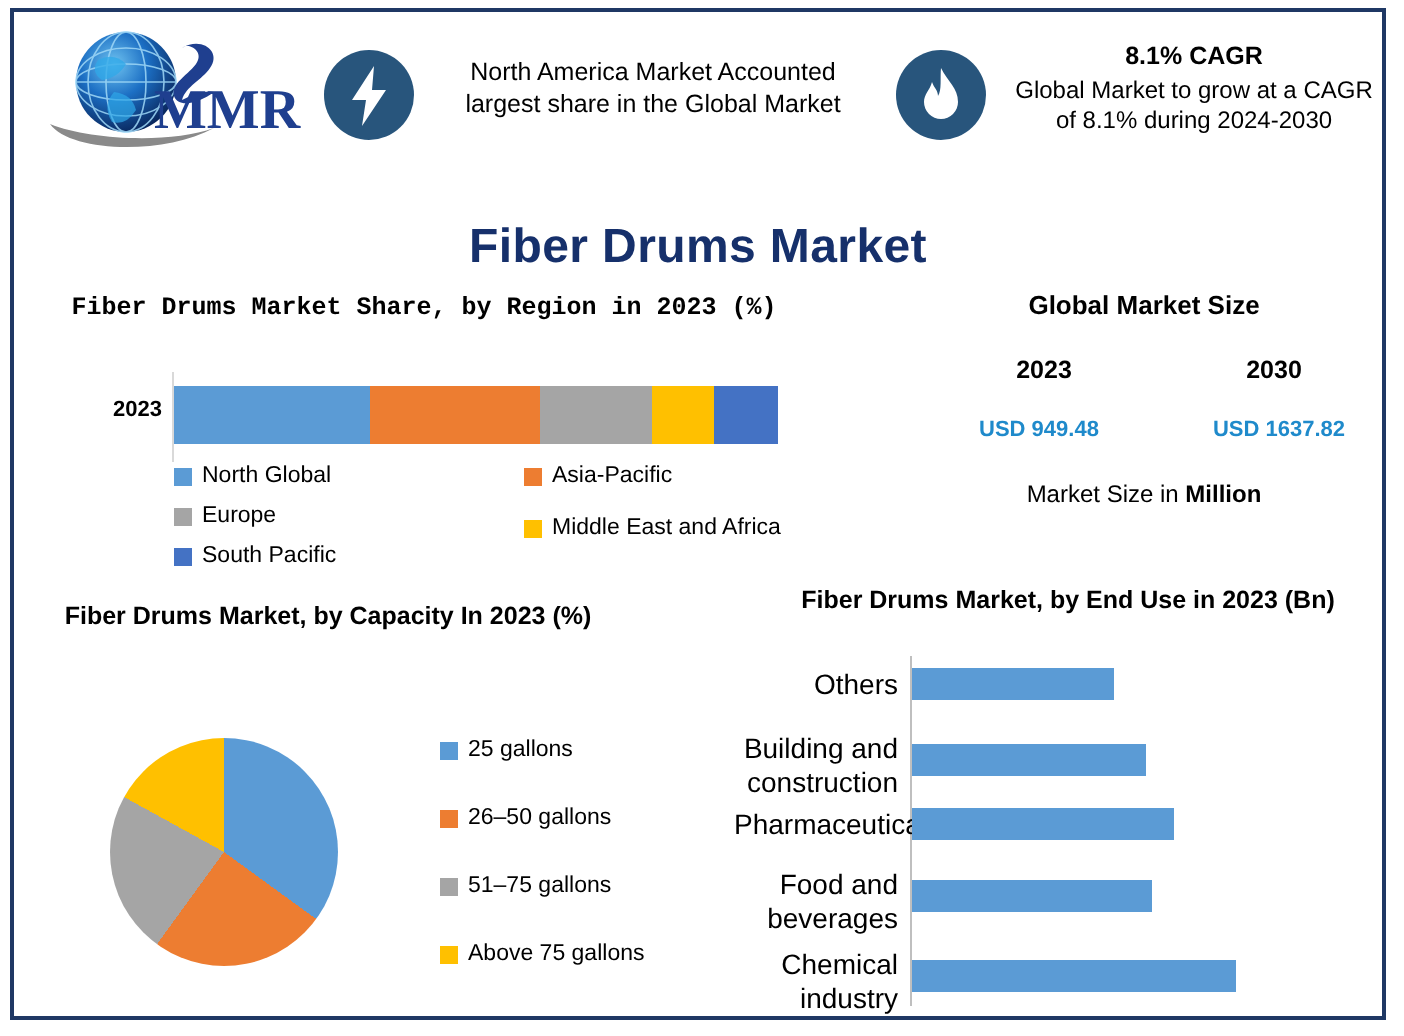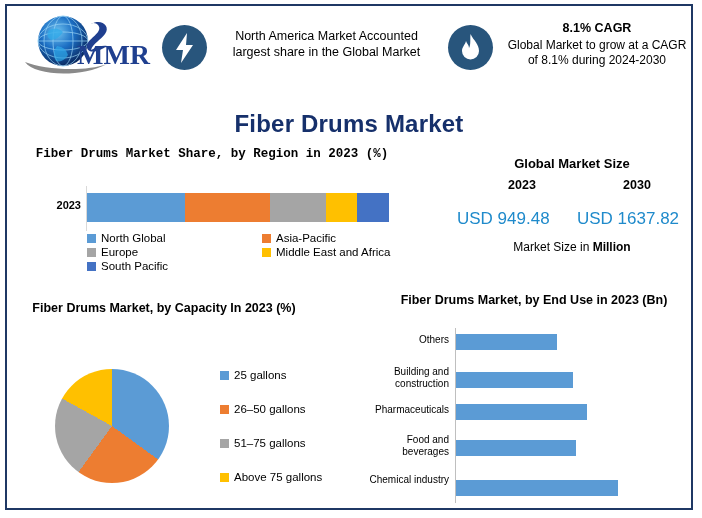--- a/index.html
+++ b/index.html
@@ -22,32 +22,32 @@
 
   .legend{position:absolute;font-size:11.5px;}
   .lg-row{display:flex;align-items:center;margin-bottom:2px;}
   .lg-item{display:flex;align-items:center;}
   .sw{width:9px;height:9px;margin-right:5px;flex:none;}
 
   
   .gms{position:absolute;text-align:center;}
   .gms .t{font-size:13px;font-weight:bold;}
   .yr{position:absolute;font-size:12.5px;font-weight:bold;text-align:center;}
-  .val{position:absolute;font-size:17px;font-weight:normal;color:#1f8acb;}
+  .val{position:absolute;font-size:11px;font-weight:bold;color:#1f8acb;text-align:center;}
   .msz{position:absolute;font-size:12px;text-align:center;width:100%;}
   .msz b{font-weight:bold;}
 
   
   .pie{position:absolute;border-radius:50%;}
   .pie-lg{position:absolute;font-size:11.5px;}
   .pie-lg .row{display:flex;align-items:center;height:34px;}
 
   
   .eu-axis{position:absolute;width:1px;background:#bfbfbf;}
-  .eu-lbl{position:absolute;font-size:10px;text-align:right;line-height:1.2;}
+  .eu-lbl{position:absolute;font-size:14px;text-align:right;line-height:1.2;}
   .eu-bar{position:absolute;height:16px;background:#5b9bd5;}
 </style>
 </head>
 <body>
 
 <div class="frame">
 
   <div class="logo">
     <svg width="132" height="68" viewBox="0 0 132 68">
       <defs>
@@ -110,34 +110,34 @@
         <div class="lg-item" style="width: auto;">
           <span class="sw" style="background: rgb(237, 125, 49);"></span>
           <span>Asia-Pacific</span>
         </div>
       </div>
       <div class="lg-row">
         <div class="lg-item" style="width: 175px;">
           <span class="sw" style="background: rgb(165, 165, 165);"></span>
           <span>Europe</span>
         </div>
-        <div class="lg-item" style="width: auto;">
+        <div class="lg-item" style="width: auto; margin-top: 12px;">
           <span class="sw" style="background: rgb(255, 192, 0);"></span>
           <span>Middle East and Africa</span>
         </div>
       </div>
       <div class="lg-row">
         <div class="lg-item" style="width: 175px;">
           <span class="sw" style="background: rgb(68, 114, 196);"></span>
           <span>South Pacific</span>
         </div>
       </div>
     </div>
 
-  <div class="gms" style="left:440px;top:148px;width:250px;">
+  <div class="gms" style="left:440px;top:138px;width:250px;">
     <span class="t">Global Market Size</span>
   </div>
   <div class="yr" style="left:455px;top:172px;width:120px;">2023</div>
   <div class="yr" style="left:570px;top:172px;width:120px;">2030</div>
   <div class="val" style="left:450px;top:203px;width:125px;">USD 949.48</div>
   <div class="val" style="left:570px;top:203px;width:125px;">USD 1637.82</div>
   <div class="msz" style="left:440px;top:234px;width:250px;">
     <span>Market Size in </span><b>Million</b>
   </div>
 

